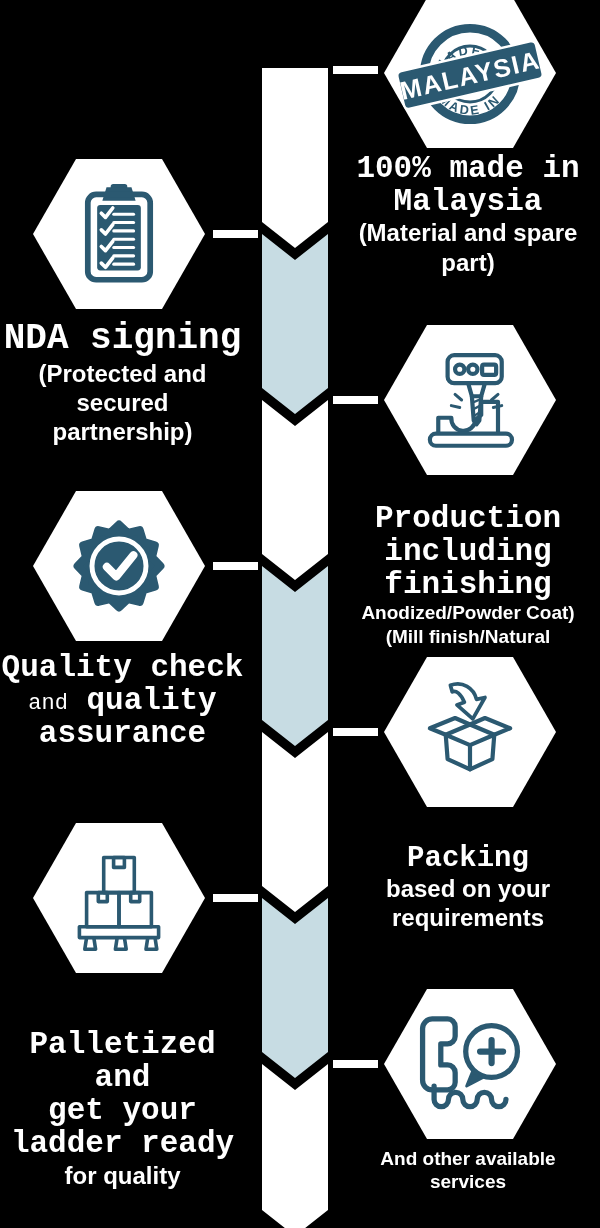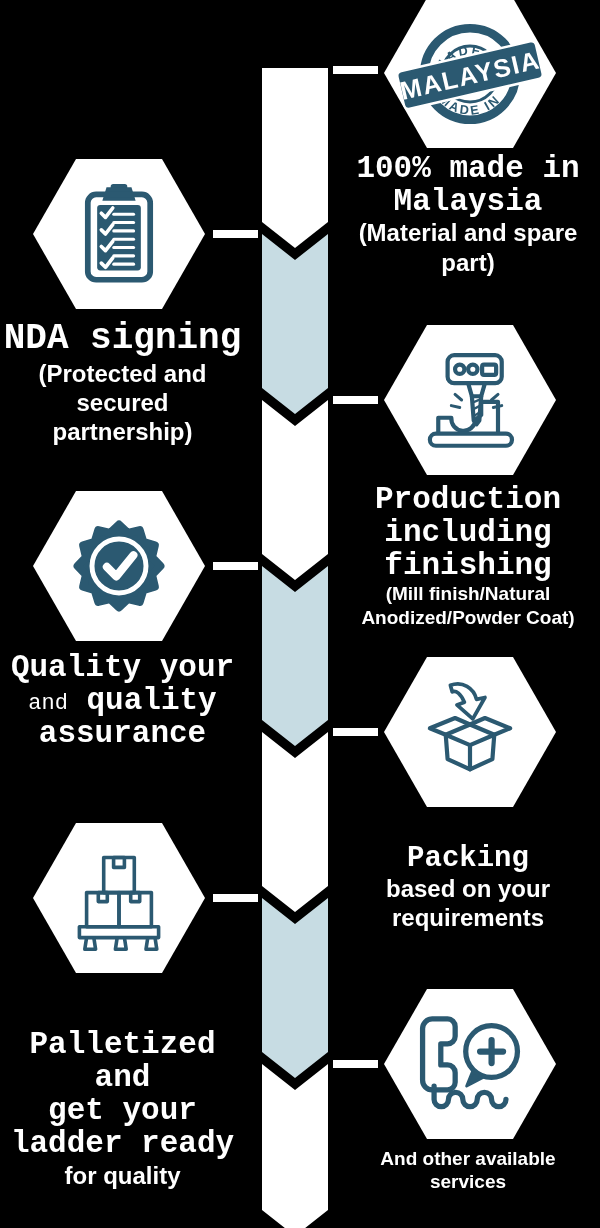--- a/index.html
+++ b/index.html
@@ -128,42 +128,42 @@
         <rect x="17" y="96" width="88" height="13" rx="6.5"></rect>
       </g>
       <g class="st" fill="none" stroke-width="2.5">
           <path d="M62.5,63 L71.5,59 M63.5,70 L71,66 M64.5,77 L70.5,73"></path>
         </g>
       <g class="st" fill="none" stroke-width="3.2" stroke-linecap="round">
         <path d="M51,60 L44,54 M49,68 L40,66 M83,60 L90,54 M85,68 L94,66"></path>
       </g>
     </svg>
   </div>
-  <div class="step-text col-right" style="top:483px;">
+  <div class="step-text col-right" style="top:502px;">
     <div class="title fs31">
       <span class="line">Production</span>
       <span class="line">including</span>
       <span class="line">finishing</span>
     </div>
     <div class="sub fs19">
+      <span class="line">Anodized/Powder Coat)</span>
       <span class="line">(Mill finish/Natural</span>
-      <span class="line">Anodized/Powder Coat)</span>
     </div>
   </div>
 
   <div class="hex" style="left:33px;top:491px;">
     <svg class="icon" width="108" height="108" viewBox="0 0 120 120" xmlns="http://www.w3.org/2000/svg">
       <polygon class="sf st" stroke-width="9" stroke-linejoin="round" points="106,60 96.7,69.8 99.8,83 86.9,86.9 83,99.8 69.8,96.7 60,106 50.2,96.7 37,99.8 33.1,86.9 20.2,83 23.3,69.8 14,60 23.3,50.2 20.2,37 33.1,33.1 37,20.2 50.2,23.3 60,14 69.8,23.3 83,20.2 86.9,33.1 99.8,37 96.7,50.2"></polygon>
       <circle cx="60" cy="60" r="30" class="wring"></circle>
       <path d="M46.5,61 l10.5,10.5 L76,48" fill="none" class="wst" stroke-width="9" stroke-linecap="round" stroke-linejoin="round"></path>
     </svg>
   </div>
   <div class="step-text col-left" style="top:651px;">
     <div class="title fs31">
-      <span class="line">Quality your</span>
+      <span class="line">Quality check</span>
       <span class="line"><span class="and-word">and</span> <span>quality</span></span>
       <span class="line">assurance</span>
     </div>
   </div>
 
   <div class="hex" style="left:384px;top:657px;">
     <svg class="icon" width="112" height="112" viewBox="0 0 120 120" xmlns="http://www.w3.org/2000/svg">
       <g class="st" fill="none" stroke-width="4.5" stroke-linecap="round" stroke-linejoin="round">
         <path d="M34,63 L60,74 86,63 60,52 Z"></path>
         <path d="M34,63 L17,56 44,45 60,52"></path>

